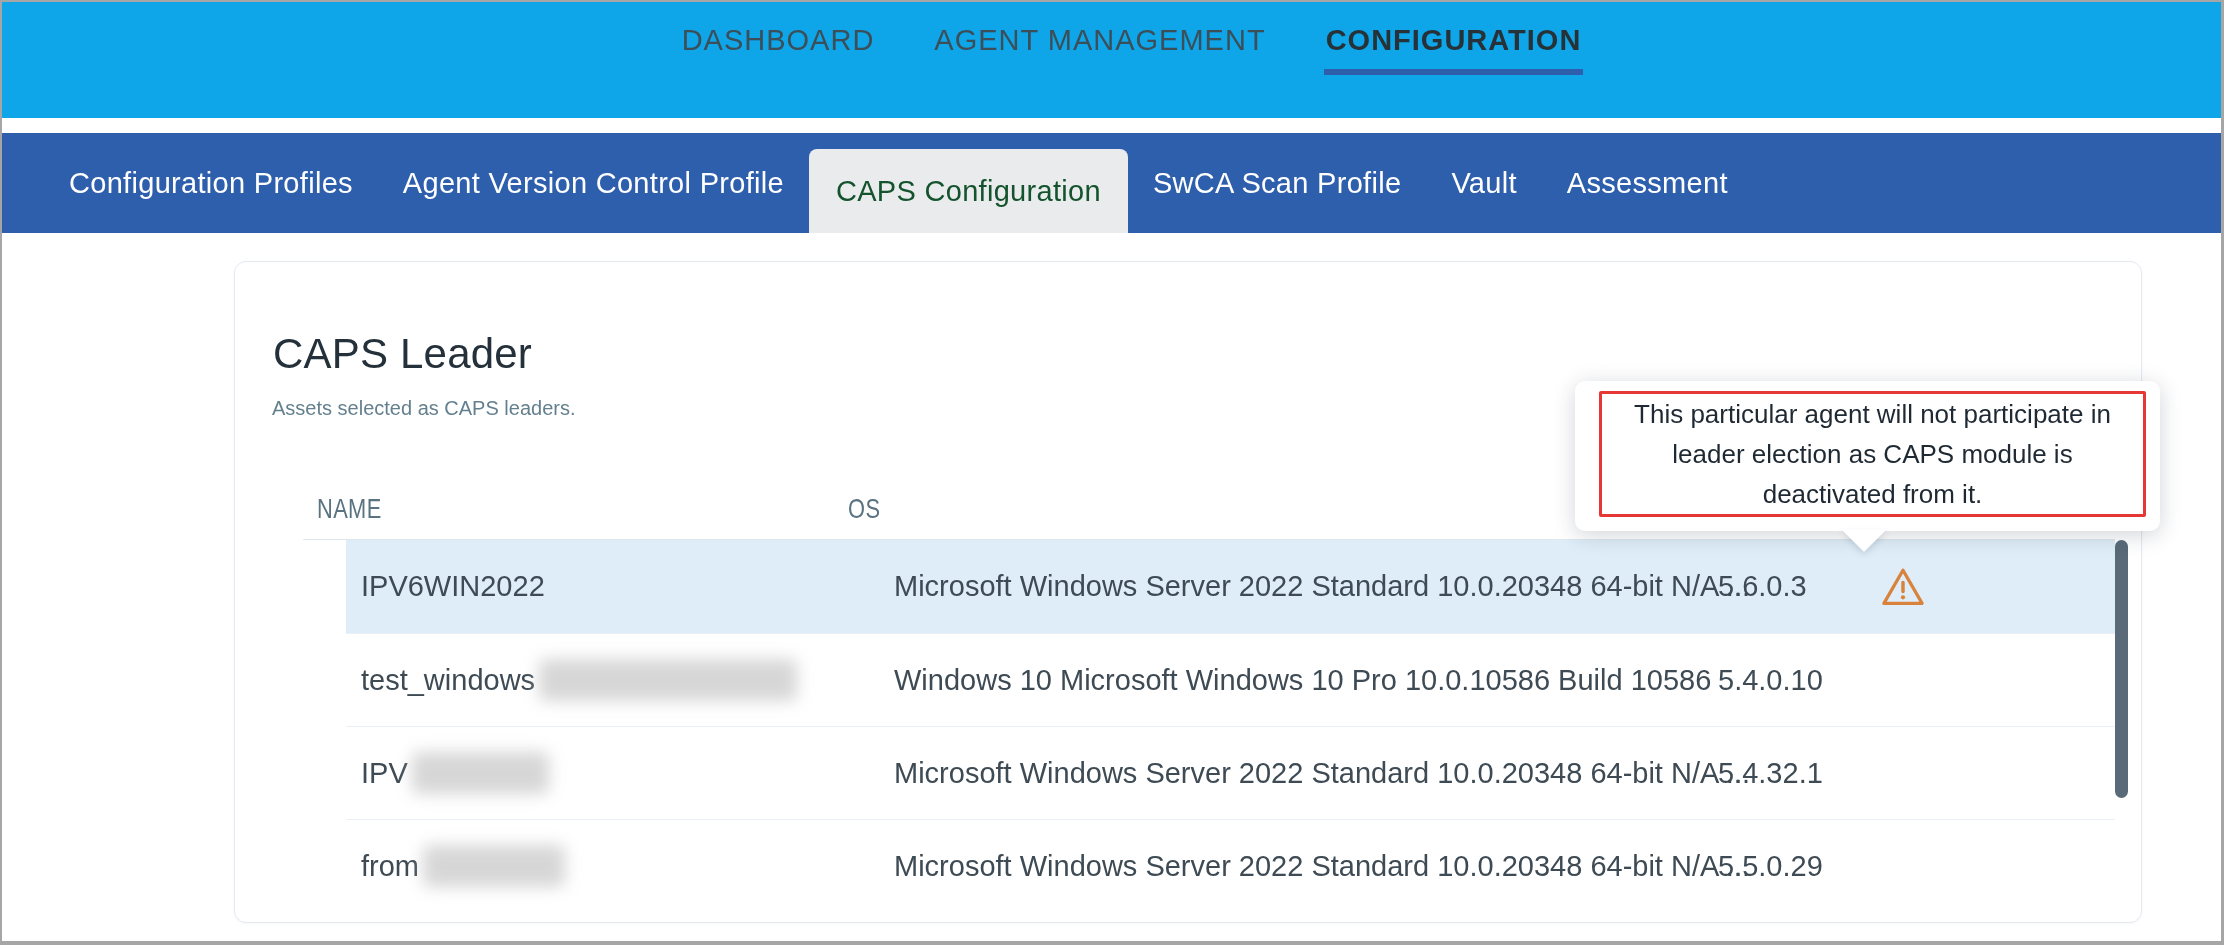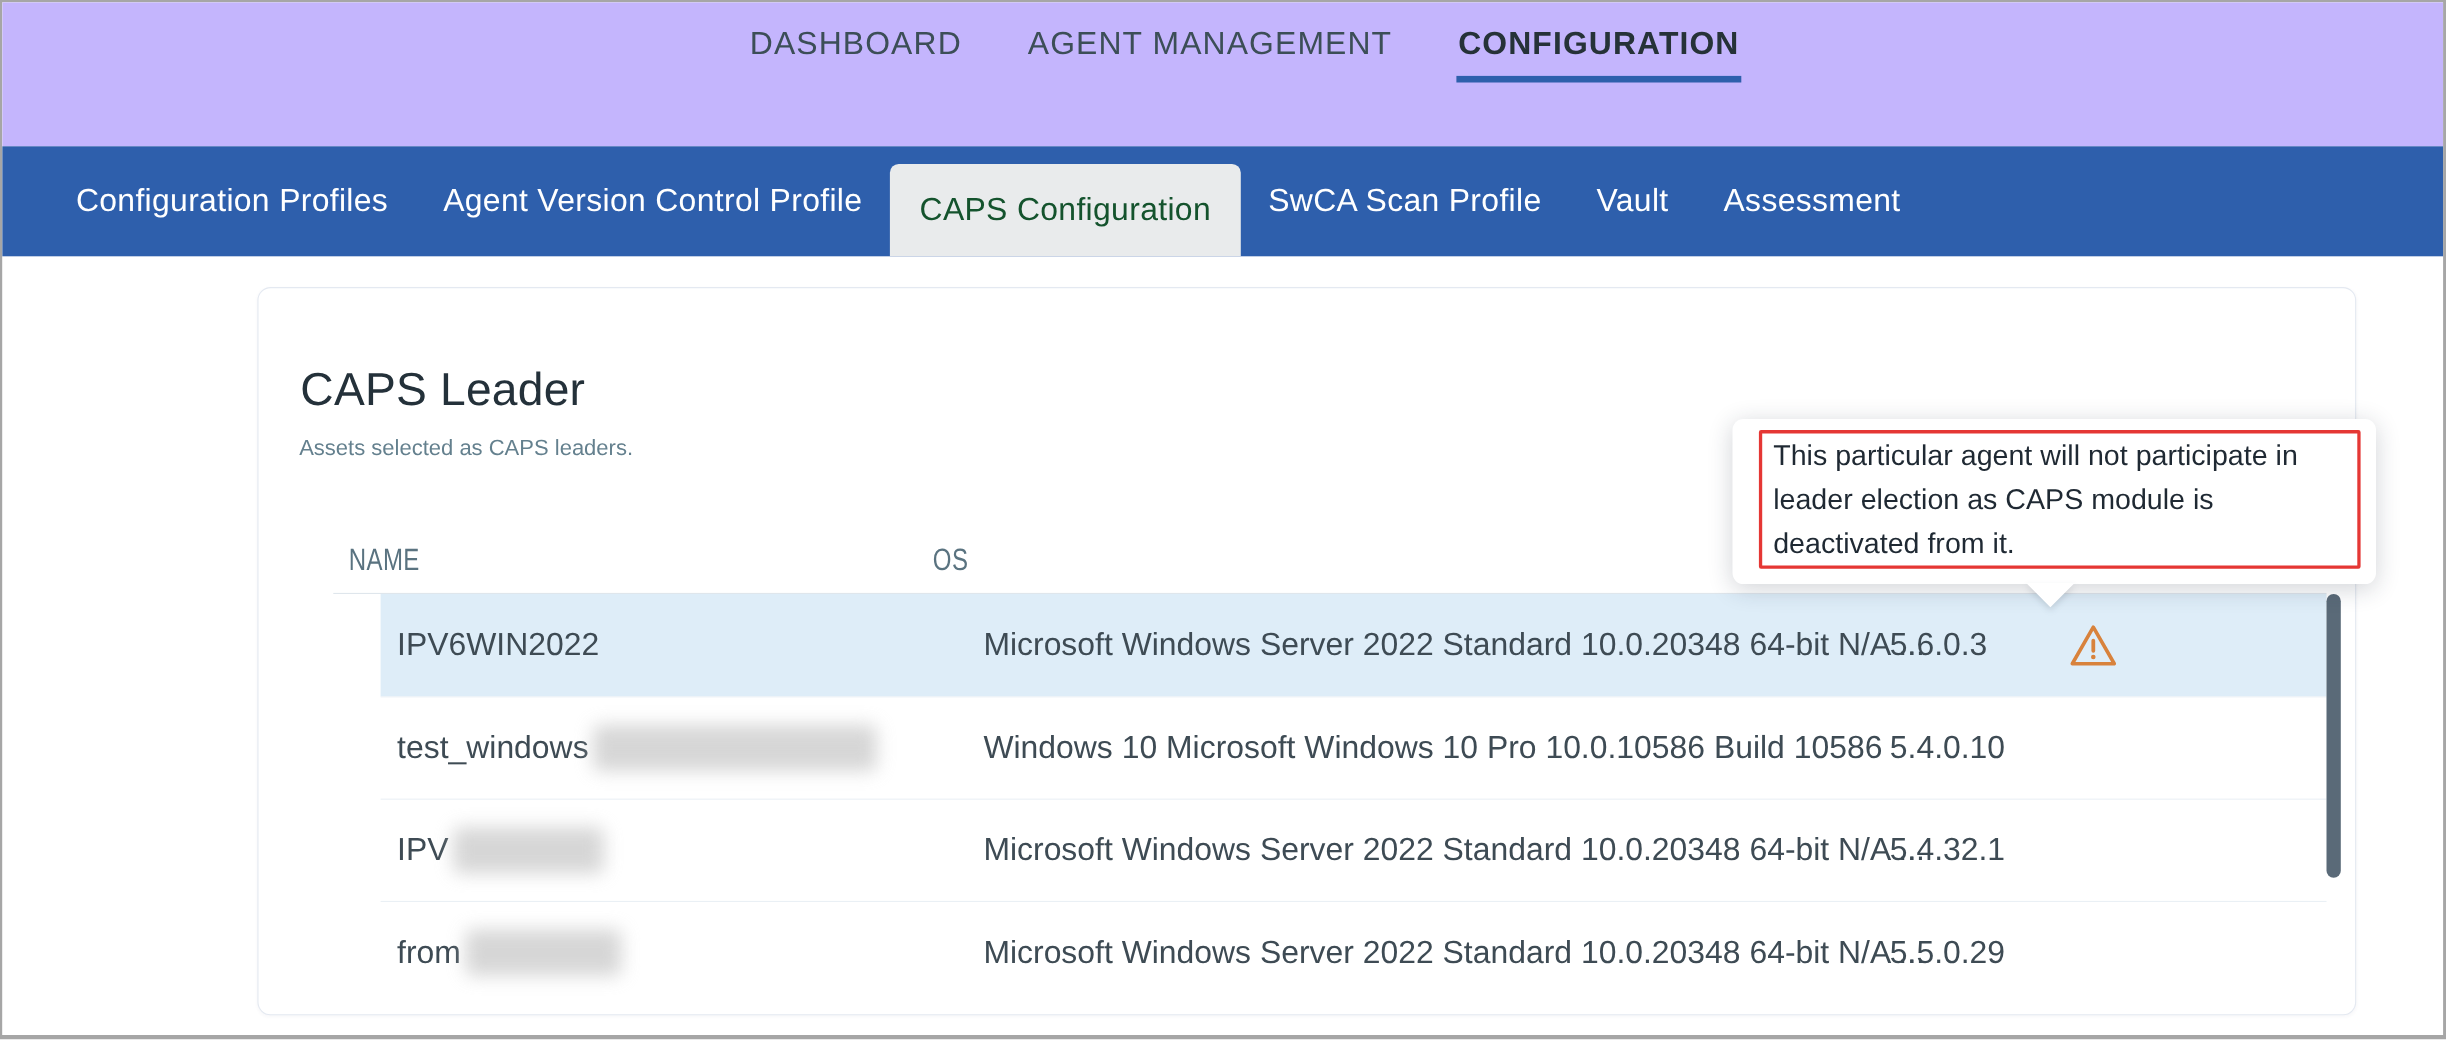--- a/index.html
+++ b/index.html
@@ -8,22 +8,22 @@
 
   .screen {
     position:relative; width:2224px; height:945px;
     background:#ffffff; overflow:hidden;
     border-style:solid; border-color:#a6a6a6;
     border-width:2px 3px 4px 2px;
   }
 
   
   .topbar {
-    position:absolute; left:0; top:0; width:100%; height:131px;
-    background:#c4b5fd;
+    position:absolute; left:0; top:0; width:100%; height:116px;
+    background:#0ea5e9;
     display:flex; justify-content:center; align-items:flex-start;
   }
   .top-nav { display:flex; gap:56px; padding-top:16px; margin-left:40px; }
   .top-nav .tnav-item {
     font-size:29px; letter-spacing:1px; color:#3c4e57;
     font-weight:500; padding:6px 2px 12px 2px; cursor:pointer;
     border-bottom:6px solid transparent;
   }
   .top-nav .tnav-item.active {
     color:#263238; font-weight:700; border-bottom-color:#2e5fac;
@@ -108,21 +108,21 @@
     box-shadow:0 4px 22px rgba(30,40,60,0.20);
     padding:10px 14px 14px 24px; z-index:20;
   }
   .tooltip-redbox {
     width:100%; height:100%;
     border:3px solid #e53734; border-radius:2px;
     display:flex; align-items:center; justify-content:center;
     padding:4px 10px;
   }
   .tooltip-text {
-    font-size:26px; line-height:40px; color:#1f2933; text-align:left;
+    font-size:26px; line-height:40px; color:#1f2933; text-align:center;
   }
   .tooltip-arrow {
     position:absolute; left:1840px; top:528px; width:0; height:0; z-index:21;
     border-left:22px solid transparent; border-right:22px solid transparent;
     border-top:22px solid #ffffff;
     filter:drop-shadow(0 3px 3px rgba(30,40,60,0.14));
   }
 
   .warn-icon svg { display:block; }
 </style>

